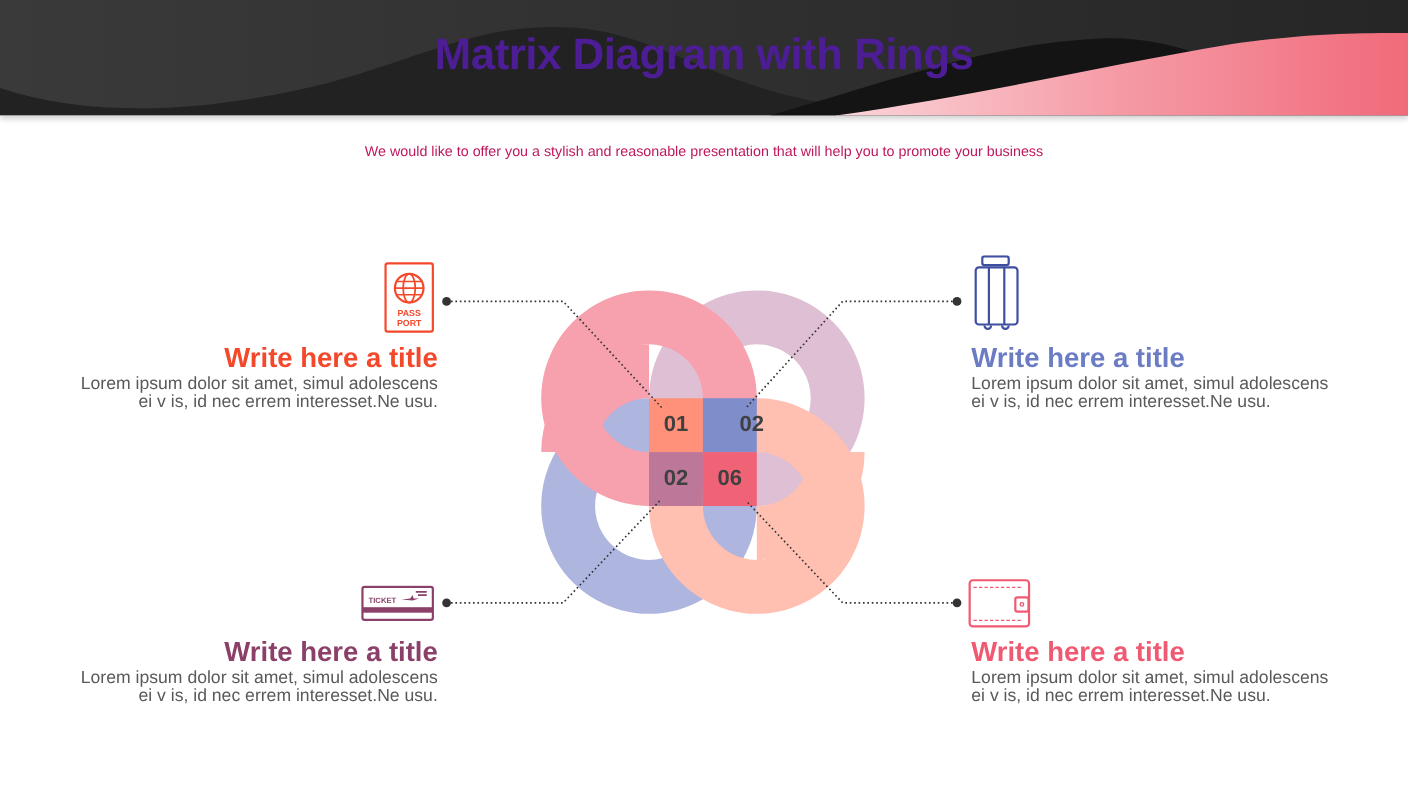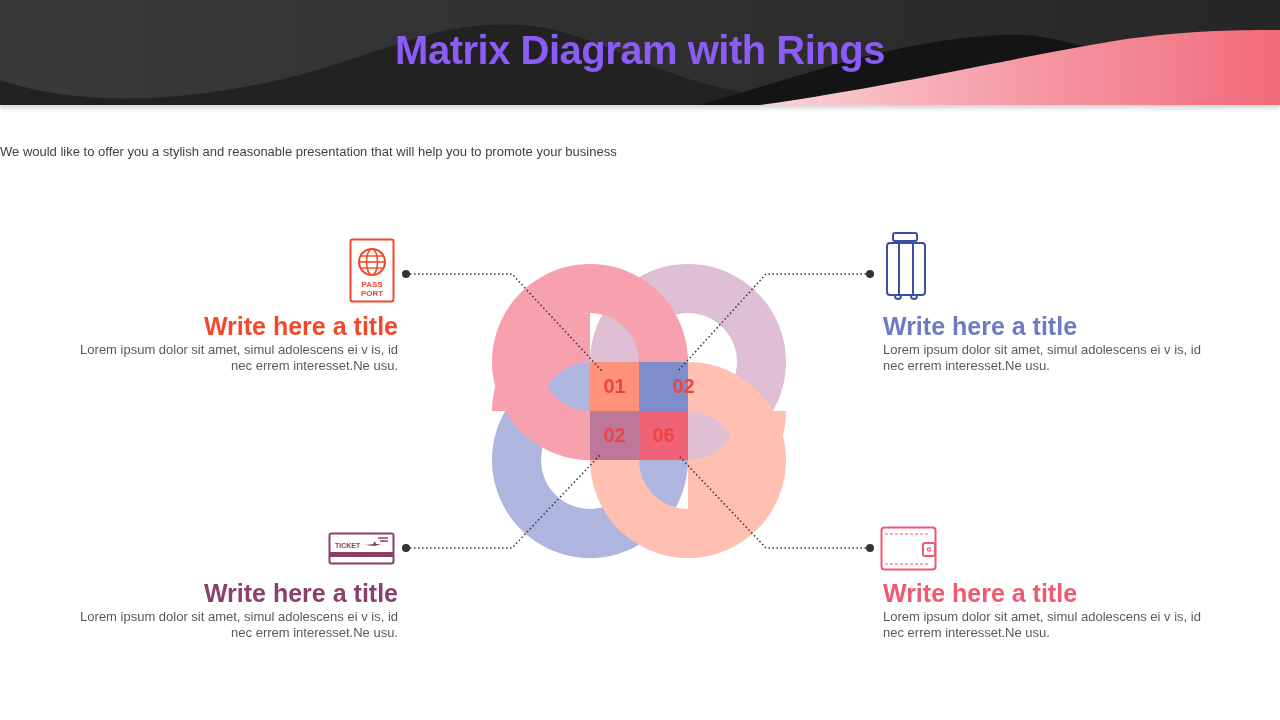--- a/index.html
+++ b/index.html
@@ -1,28 +1,28 @@
 <!DOCTYPE html>
 <html><head>
 <meta charset="utf-8">
 <style>
   html, body { margin:0; padding:0; }
   body { width:1280px; height:720px; position:relative; overflow:hidden; background:#ffffff; font-family:"Liberation Sans", sans-serif; }
   .header { position:absolute; left:0; top:0; width:1280px; height:105px; overflow:hidden; box-shadow:0 3px 5px rgba(0,0,0,0.18); }
   .header svg { position:absolute; left:0; top:0; }
-  .title { position:absolute; left:0; top:28px; width:1280px; text-align:center; color:#8b5cf6; font-weight:bold; font-size:40px; letter-spacing:-0.5px; }
-  .subtitle { position:absolute; left:0; top:144px; width:1280px; color:#404040; font-size:13px; }
+  .title { position:absolute; left:0; top:28px; width:1280px; text-align:center; color:#4c1d95; font-weight:bold; font-size:40px; letter-spacing:-0.5px; }
+  .subtitle { position:absolute; left:0; top:130px; width:1280px; text-align:center; color:#be185d; font-size:13px; }
   .diagram { position:absolute; left:0; top:0; }
   .block { position:absolute; width:340px; }
   .block .btitle { font-weight:bold; font-size:25px; line-height:32px; white-space:nowrap; }
-  .block .bdesc { font-size:13px; color:#595959; line-height:16px; }
+  .block .bdesc { font-size:16px; color:#595959; line-height:16px; }
   .left { text-align:right; }
   .right { text-align:left; }
   .icon { position:absolute; }
-  .num { position:absolute; width:49px; height:49px; display:flex; align-items:center; justify-content:center; color:#ef4444; font-weight:bold; font-size:20px; }
+  .num { position:absolute; width:49px; height:49px; display:flex; align-items:center; justify-content:center; color:#404040; font-weight:bold; font-size:20px; }
 </style>
 </head>
 <body>
 
 <div class="header">
   <svg width="1280" height="105">
     <defs>
       <linearGradient id="darkg" x1="0" y1="0" x2="1" y2="0">
         <stop offset="0" stop-color="#3a3a3a"></stop>
         <stop offset="1" stop-color="#262626"></stop>

